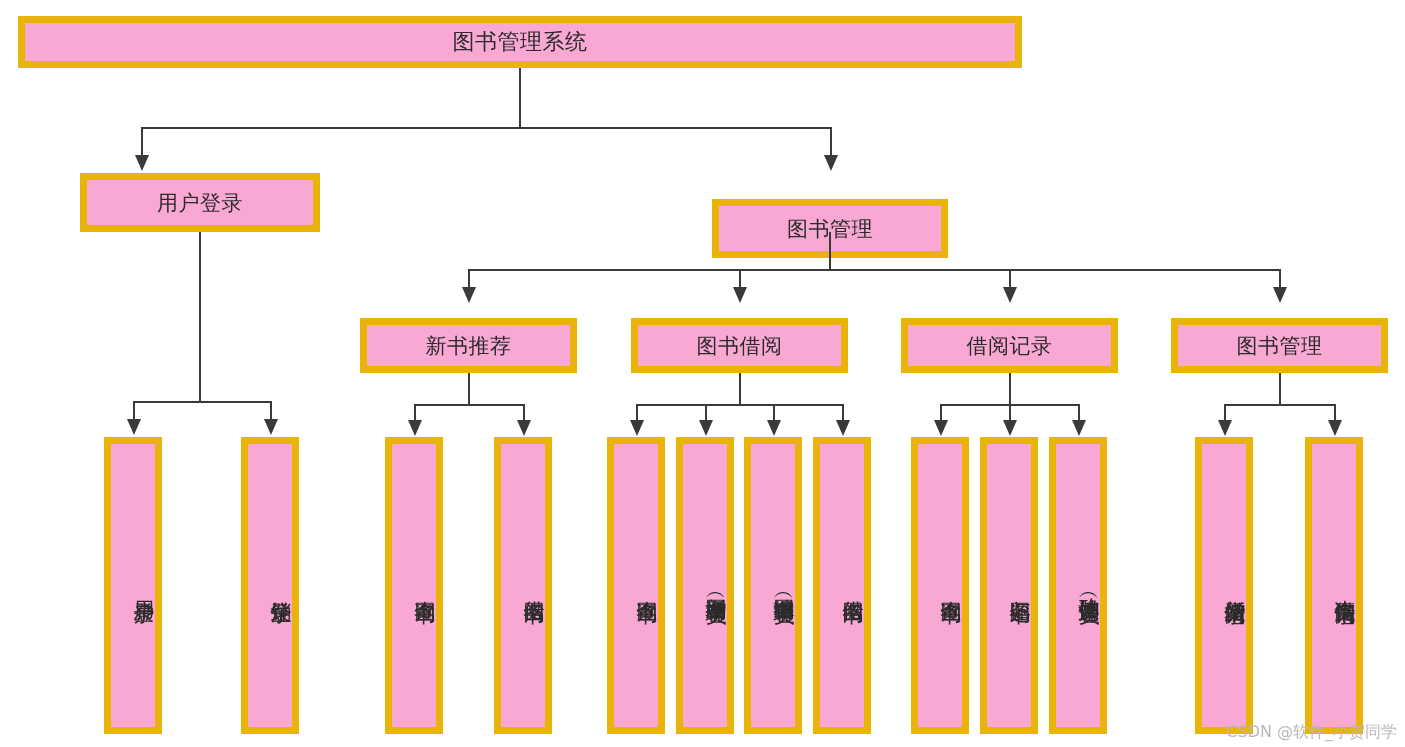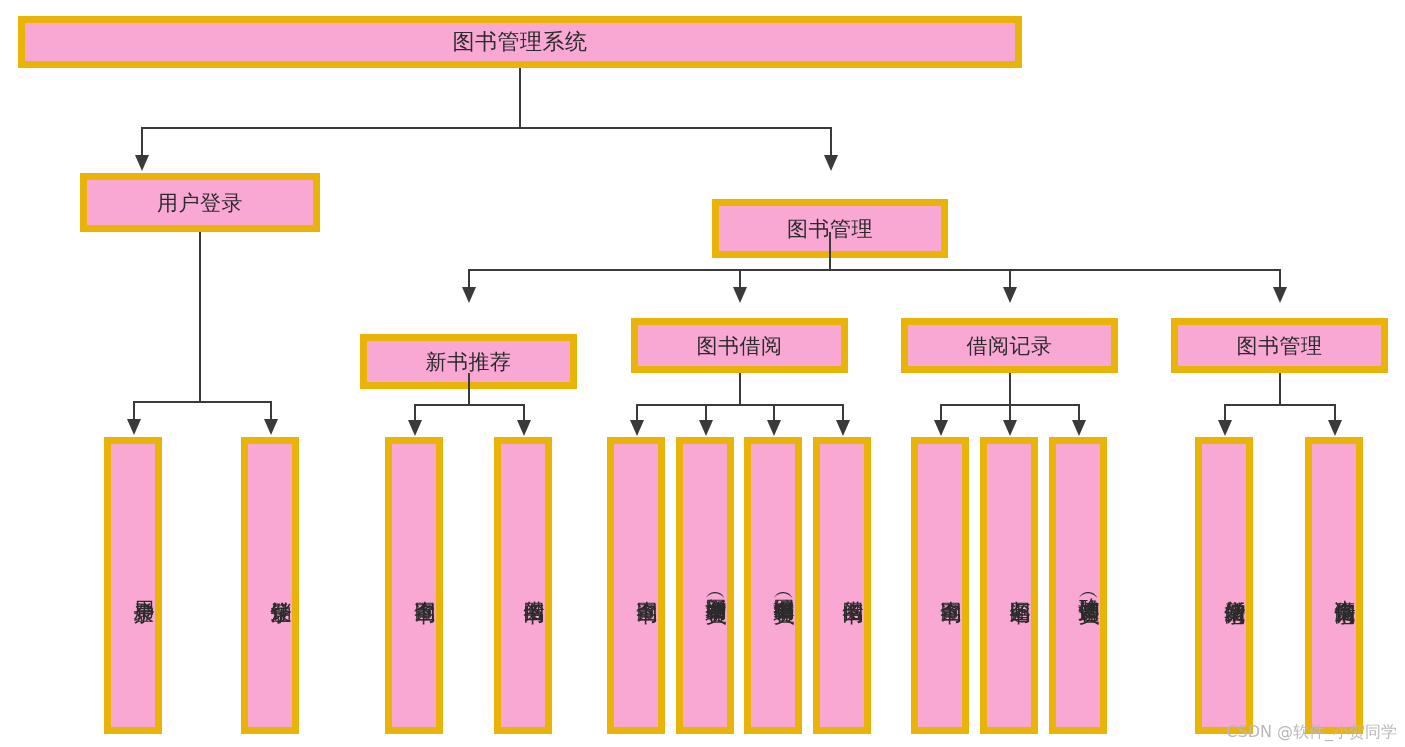--- a/index.html
+++ b/index.html
@@ -111,21 +111,21 @@
   <div class="line h" style="left:468px; top:269px; width:812px;"></div>
   <div class="line v" style="left:468px; top:269px; height:20px;"></div>
   <div class="arrow" style="left:462px; top:287px;"></div>
   <div class="line v" style="left:739px; top:269px; height:20px;"></div>
   <div class="arrow" style="left:733px; top:287px;"></div>
   <div class="line v" style="left:1009px; top:269px; height:20px;"></div>
   <div class="arrow" style="left:1003px; top:287px;"></div>
   <div class="line v" style="left:1279px; top:269px; height:20px;"></div>
   <div class="arrow" style="left:1273px; top:287px;"></div>
 
-  <div class="node horiz" style="left:360px; top:334px; width:217px; height:55px;">
+  <div class="node horiz" style="left:360px; top:318px; width:217px; height:55px;">
     <span>新书推荐</span>
   </div>
   <div class="node horiz" style="left:631px; top:318px; width:217px; height:55px;">
     <span>图书借阅</span>
   </div>
   <div class="node horiz" style="left:901px; top:318px; width:217px; height:55px;">
     <span>借阅记录</span>
   </div>
   <div class="node horiz" style="left:1171px; top:318px; width:217px; height:55px;">
     <span>图书管理</span>

